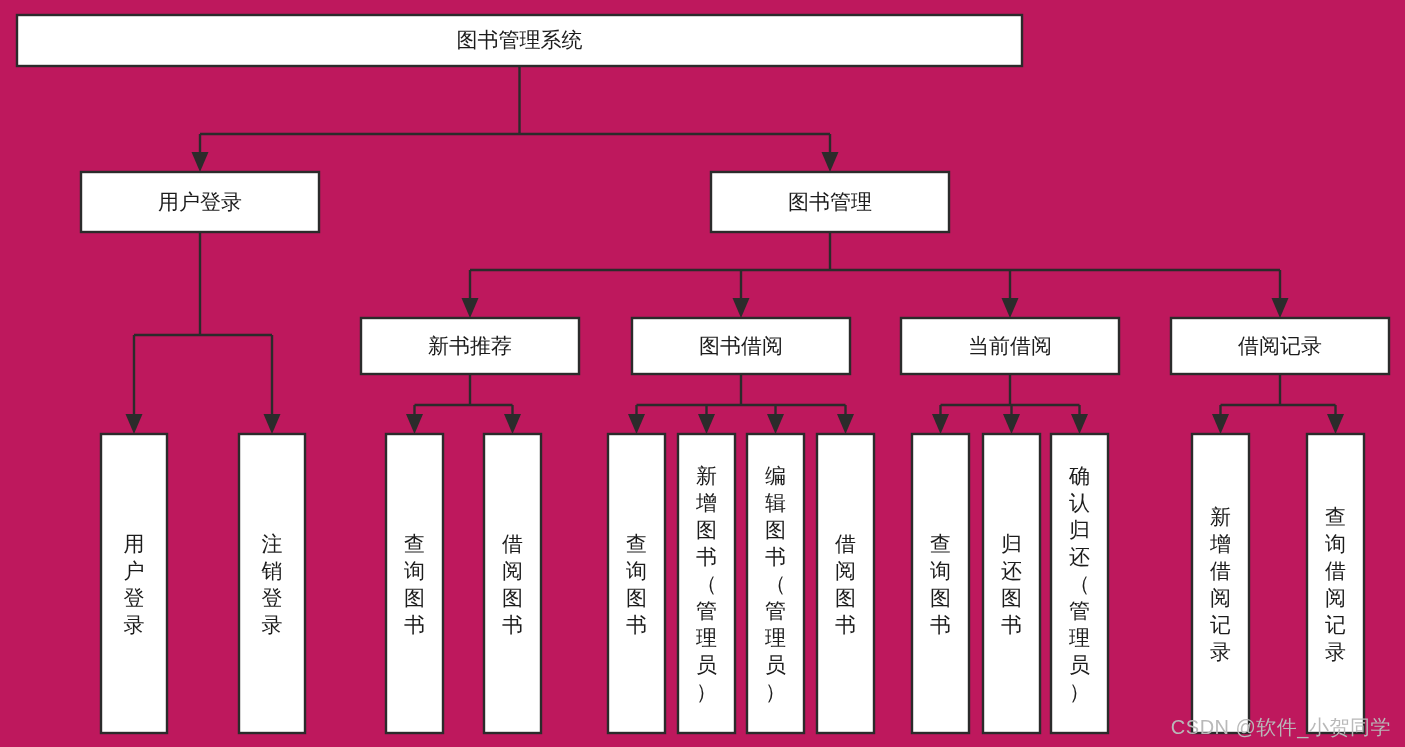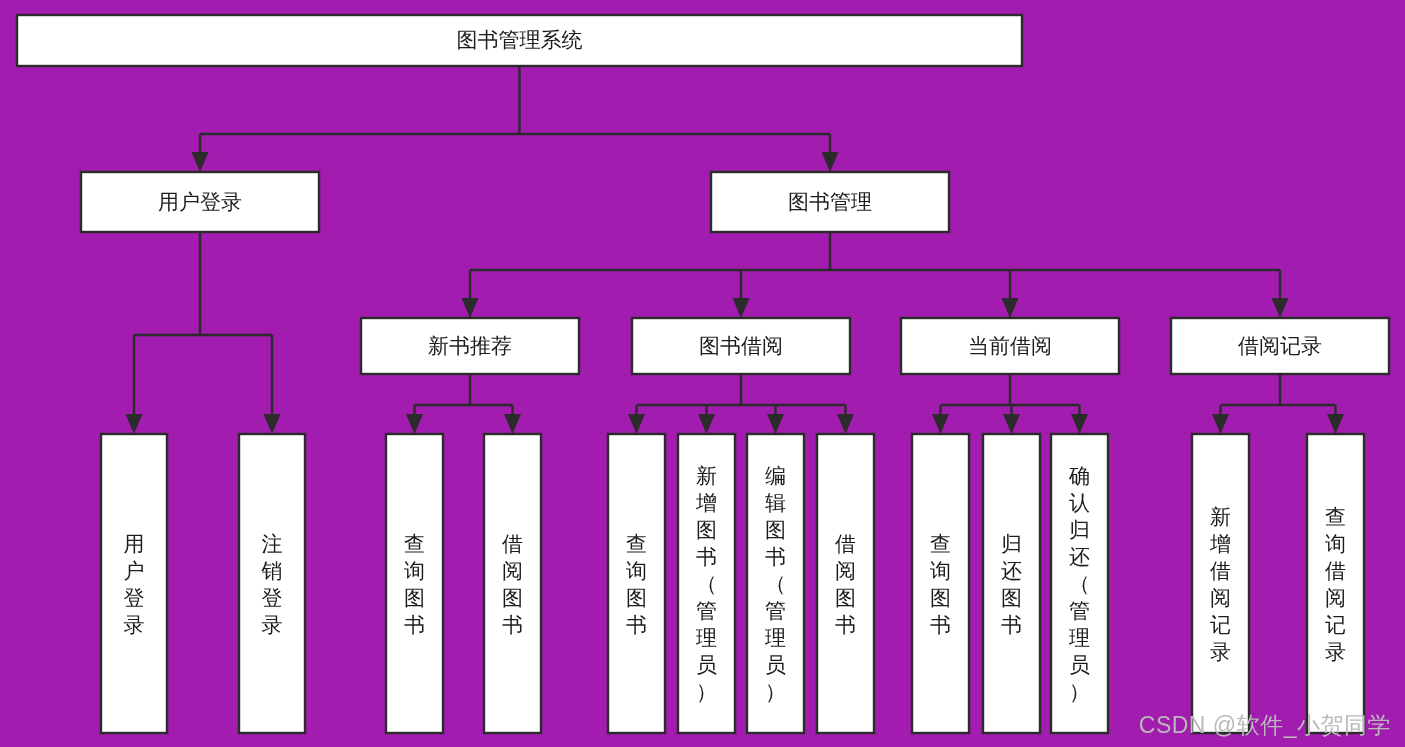--- a/index.html
+++ b/index.html
@@ -12,21 +12,21 @@
     width: 1405px;
     height: 747px;
     font-family: "Liberation Sans", "DejaVu Sans", sans-serif;
     overflow: hidden;
     position: relative;
   }
   #diagram-root {
     position: relative;
     width: 1405px;
     height: 747px;
-    background: #a21caf;
+    background: #be185d;
   }
   svg#diagram-svg {
     position: absolute;
     left: 0;
     top: 0;
     width: 1405px;
     height: 747px;
     display: block;
   }
   .node-box {
@@ -55,21 +55,21 @@
     font-family: "Liberation Sans", "DejaVu Sans", sans-serif;
     font-size: 21px;
     fill: #1c1c1c;
     text-anchor: middle;
   }
   .watermark-text {
     position: absolute;
     right: 14px;
     bottom: 6px;
     font-family: "Liberation Sans", "DejaVu Sans", sans-serif;
-    font-size: 23px;
+    font-size: 20px;
     color: #b9b9b9;
     white-space: nowrap;
     letter-spacing: 0.5px;
     user-select: none;
   }
 </style>
 </head>
 <body>
 
 <div id="diagram-root">

